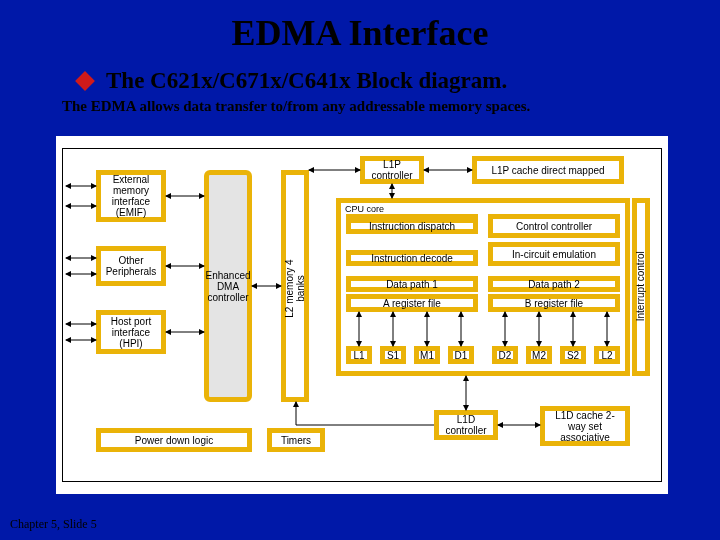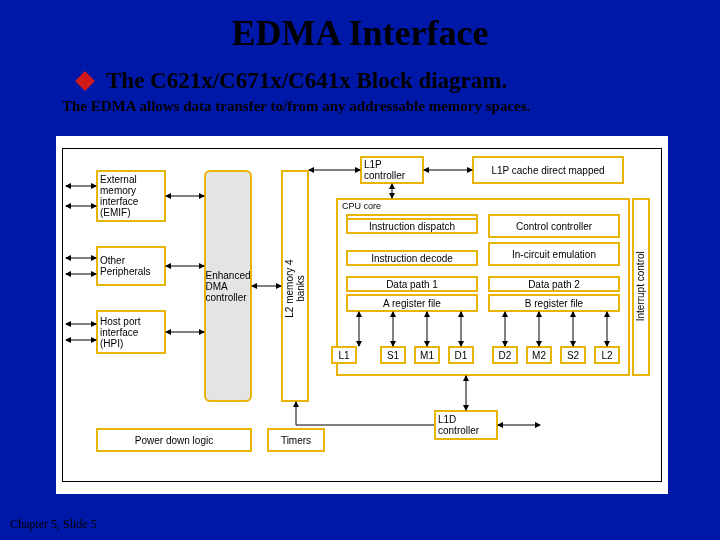--- a/index.html
+++ b/index.html
@@ -24,24 +24,24 @@
   .footer { position: absolute; left: 10px; bottom: 8px; color: #000; font-size: 12px; }
 
   .diagram {
     position: absolute; left: 56px; top: 136px;
     width: 612px; height: 358px;
     background: #fff;
   }
   .frame { position:absolute; left:6px; top:12px; width:600px; height:334px; border:1px solid #000; }
 
   
-  .box { position:absolute; border:2px solid #eab308; background:#fff;
+  .box { position:absolute; border:5px solid #eab308; background:#fff;
          font-family: Arial, Helvetica, sans-serif; font-size:10px;
          display:flex; align-items:center; justify-content:center;
-         text-align:left; line-height:1.1; padding:2px; }
+         text-align:center; line-height:1.1; padding:2px; }
   .tall { font-size:10px; }
   .shaded { background:#e4e4e4;border-radius:6px; }
   svg.wires { position:absolute; left:0; top:0; width:612px; height:358px; pointer-events:none; }
   line { stroke:#000; stroke-width:1; }
   .ah { fill:#000; }
 
   .vlabel {
     position:absolute; font-family: Arial, Helvetica, sans-serif; font-size:10px;
     text-align:center; line-height:1.05;
     transform: rotate(-90deg); transform-origin: center center;
@@ -96,31 +96,34 @@
   <div class="box" style="left:290px; top:82px;  width:132px; height:16px;">Instruction dispatch</div>
   <div class="box" style="left:290px; top:114px; width:132px; height:16px;">Instruction decode</div>
   <div class="box" style="left:432px; top:78px;  width:132px; height:24px;">Control controller</div>
   <div class="box" style="left:432px; top:106px; width:132px; height:24px;">In-circuit emulation</div>
 
   <div class="box" style="left:290px; top:140px; width:132px; height:16px;">Data path 1</div>
   <div class="box" style="left:432px; top:140px; width:132px; height:16px;">Data path 2</div>
   <div class="box" style="left:290px; top:158px; width:132px; height:18px;">A register file</div>
   <div class="box" style="left:432px; top:158px; width:132px; height:18px;">B register file</div>
 
-  <div class="box" style="left:275px; top:210px; width:26px; height:18px;">L1</div>
+  <div class="box" style="left:290px; top:210px; width:26px; height:18px;">L1</div>
   <div class="box" style="left:324px; top:210px; width:26px; height:18px;">S1</div>
   <div class="box" style="left:358px; top:210px; width:26px; height:18px;">M1</div>
   <div class="box" style="left:392px; top:210px; width:26px; height:18px;">D1</div>
   <div class="box" style="left:436px; top:210px; width:26px; height:18px;">D2</div>
   <div class="box" style="left:470px; top:210px; width:26px; height:18px;">M2</div>
   <div class="box" style="left:504px; top:210px; width:26px; height:18px;">S2</div>
   <div class="box" style="left:538px; top:210px; width:26px; height:18px;">L2</div>
 
   <div class="box" style="left:378px; top:274px; width:64px; height:30px;">L1D
 controller</div>
+  <div class="box" style="left:484px; top:270px; width:90px; height:40px;">L1D cache
+2-way set
+associative</div>
 
   <svg class="wires">
     <defs>
       <marker id="a" markerWidth="6" markerHeight="6" refX="5" refY="3" orient="auto">
           <path class="ah" d="M0,0 L6,3 L0,6 z"></path>
         </marker>
       <marker id="as" markerWidth="6" markerHeight="6" refX="1" refY="3" orient="auto">
           <path class="ah" d="M6,0 L0,3 L6,6 z"></path>
         </marker>
     </defs>

